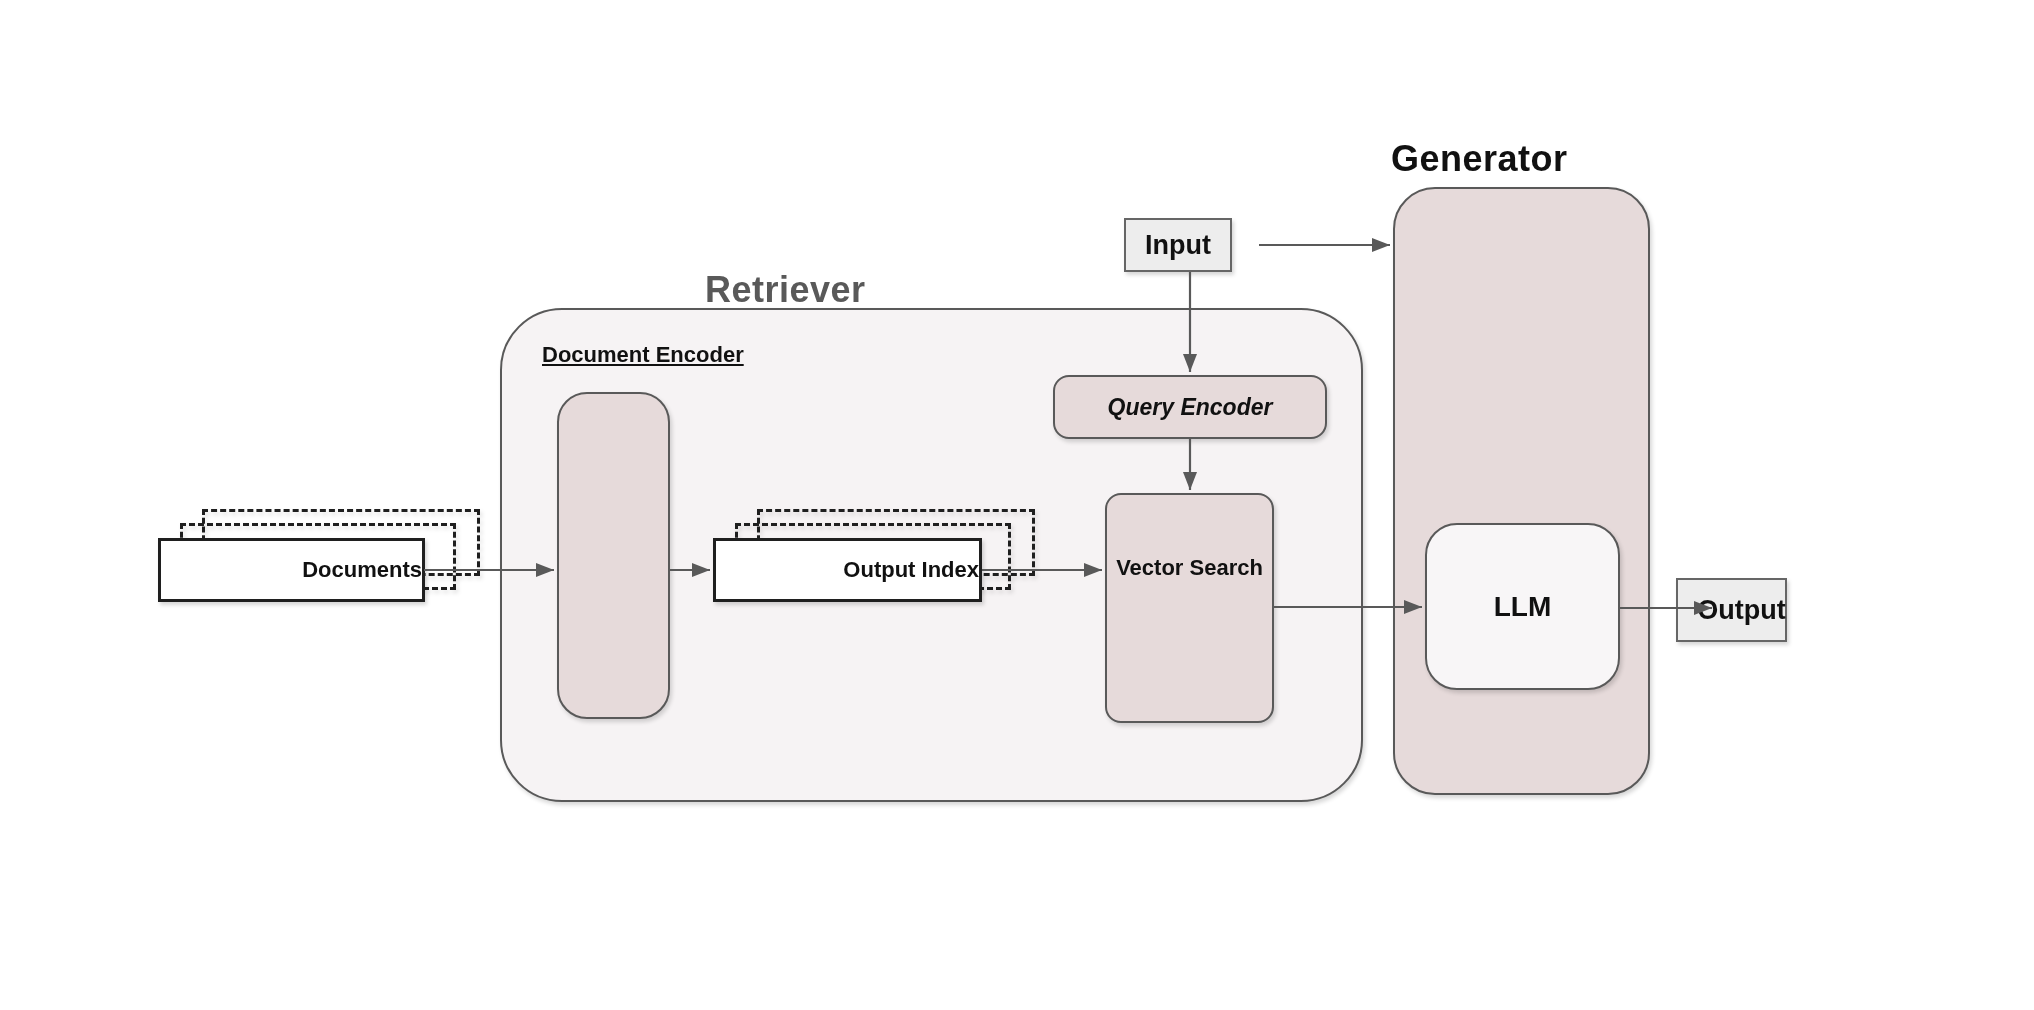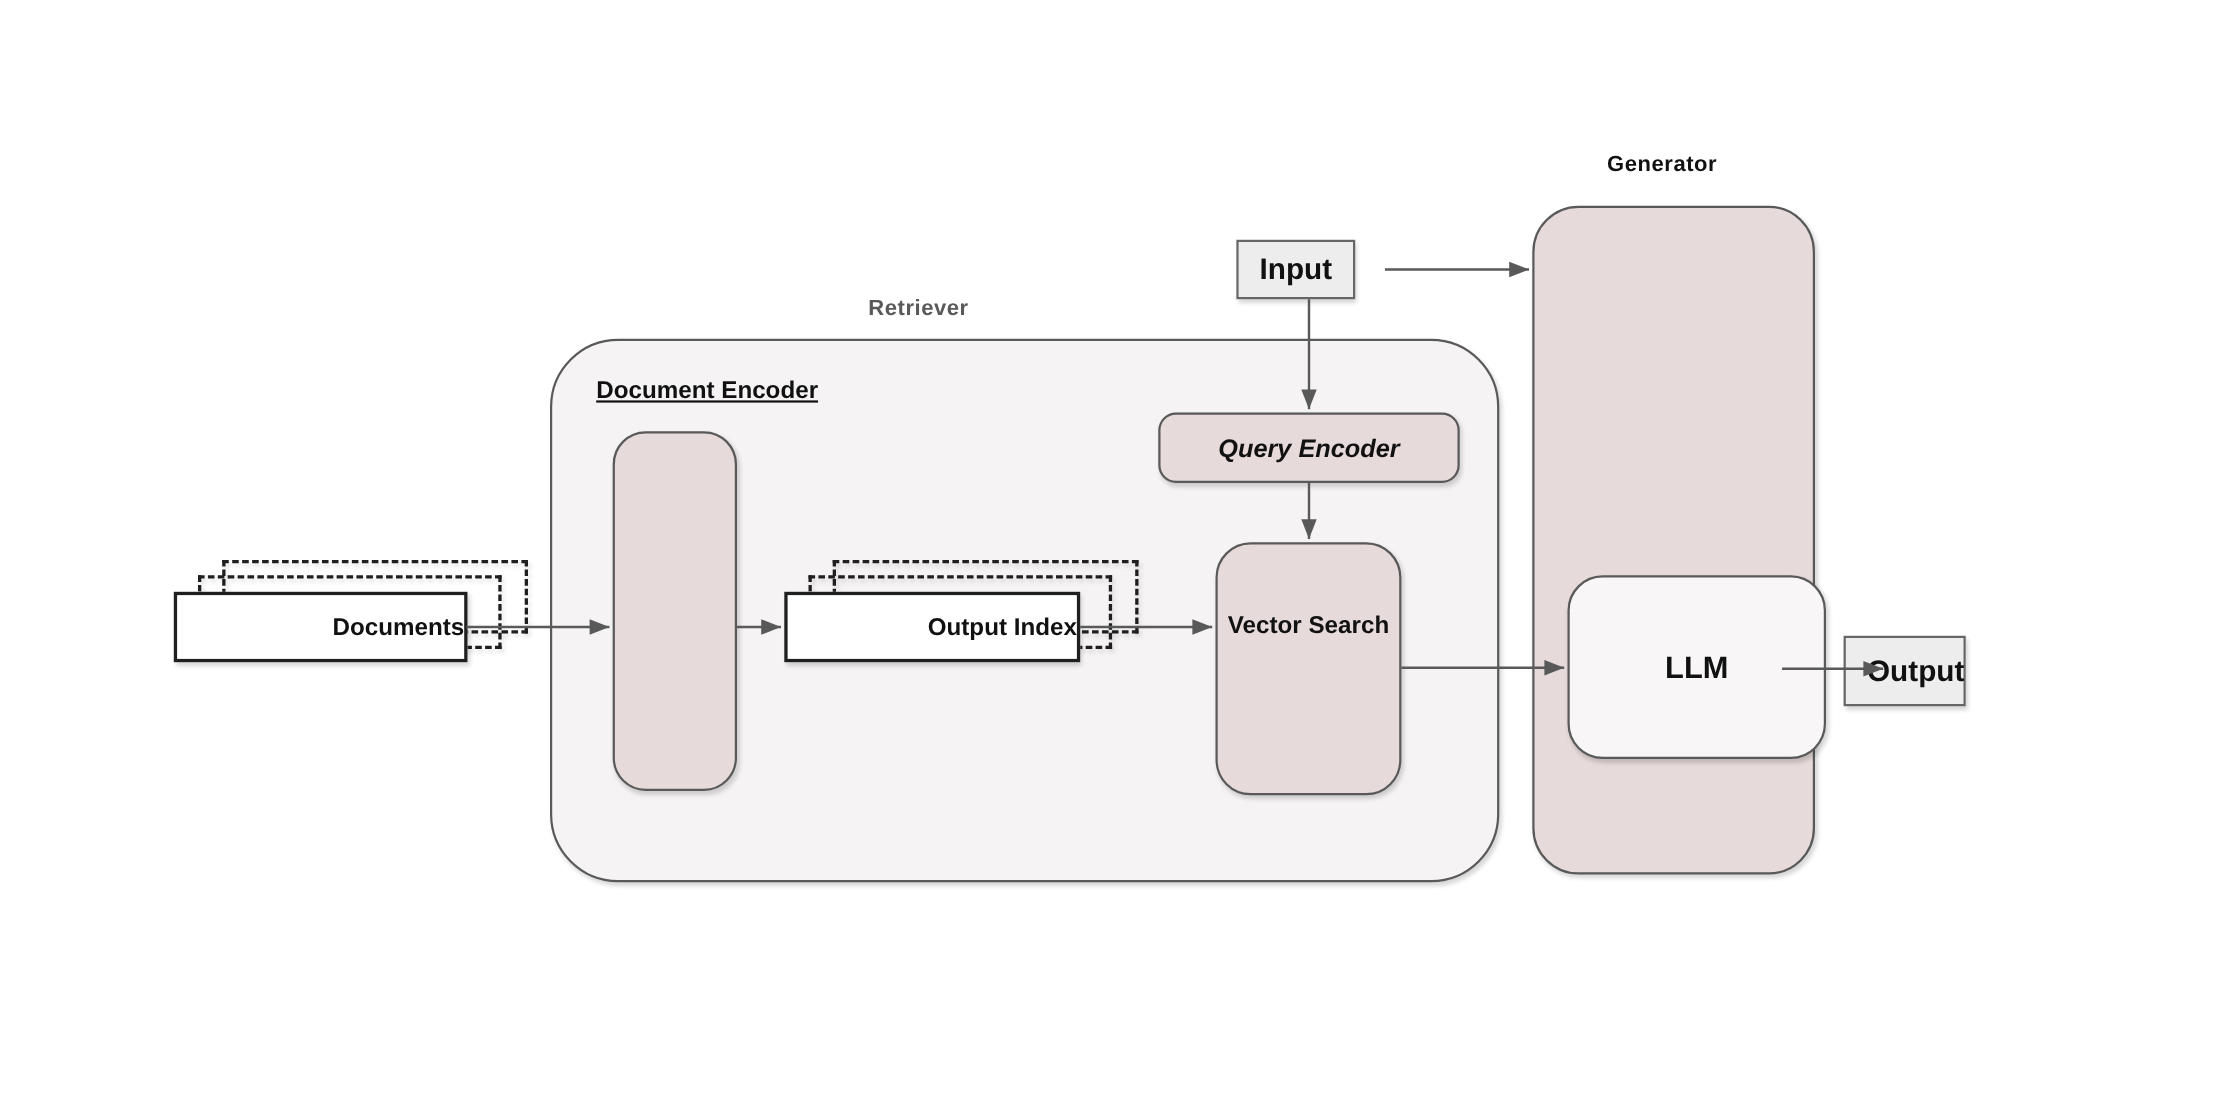--- a/index.html
+++ b/index.html
@@ -26,21 +26,21 @@
     overflow: hidden;
   }
   .shape {
     position: absolute;
     border: 2px solid var(--border);
     box-shadow: 2px 3px 4px rgba(0,0,0,0.16);
   }
   .group-box.retriever { left:500px; top:308px; width:863px; height:494px; border-radius:62px; background:var(--group-fill); z-index:1; }
   .group-box.generator { left:1393px; top:187px; width:257px; height:608px; border-radius:42px; background:var(--rose-fill); z-index:1; }
   .group-title {
-    position:absolute; font-weight:bold; font-size:20px; text-align:center; z-index:6;
+    position:absolute; font-weight:bold; font-size:36px; text-align:left; z-index:6;
     letter-spacing:0.5px;
   }
   .group-title.retriever { left:705px; top:269px; width:260px; color:var(--retriever-title-color); }
   .group-title.generator { left:1391px; top:138px; width:240px; color:var(--generator-title-color); }
 
   .inner-label {
     position:absolute; left:542px; top:342px; font-weight:bold; font-size:22px;
     color:var(--label-color); z-index:6;text-decoration:underline;
   }
   .pill.encoder {
@@ -69,25 +69,25 @@
   .solid-box.documents { left:158px; top:538px; width:267px; height:64px; }
   .solid-box.search-index { left:713px; top:538px; width:269px; height:64px; }
 
   .rose-box {
     background:var(--rose-fill);
     display:flex; align-items:center; justify-content:center;
     font-weight:bold; color:var(--label-color);
     z-index:4;
   }
   .rose-box.query-encoder { left:1053px; top:375px; width:274px; height:64px; border-radius:16px; font-size:23px;font-style:italic; }
-  .rose-box.vector-search { left:1105px; top:493px; width:169px; height:230px; border-radius:32px; font-size:22px;
+  .rose-box.vector-search { left:1105px; top:493px; width:169px; height:230px; border-radius:16px; font-size:22px;
     align-items:flex-start; padding-top:60px; }
 
   .llm-box {
-    left:1425px; top:523px; width:235px; height:167px; border-radius:32px;
+    left:1425px; top:523px; width:195px; height:167px; border-radius:32px;
     background:var(--llm-fill);
     display:flex; align-items:center; justify-content:center;
     font-weight:bold; font-size:28px; color:var(--label-color);
     z-index:4;
   }
 
   .io-box {
     background:var(--io-fill);
     border:2px solid #666666;
     display:flex; align-items:center; justify-content:center;

